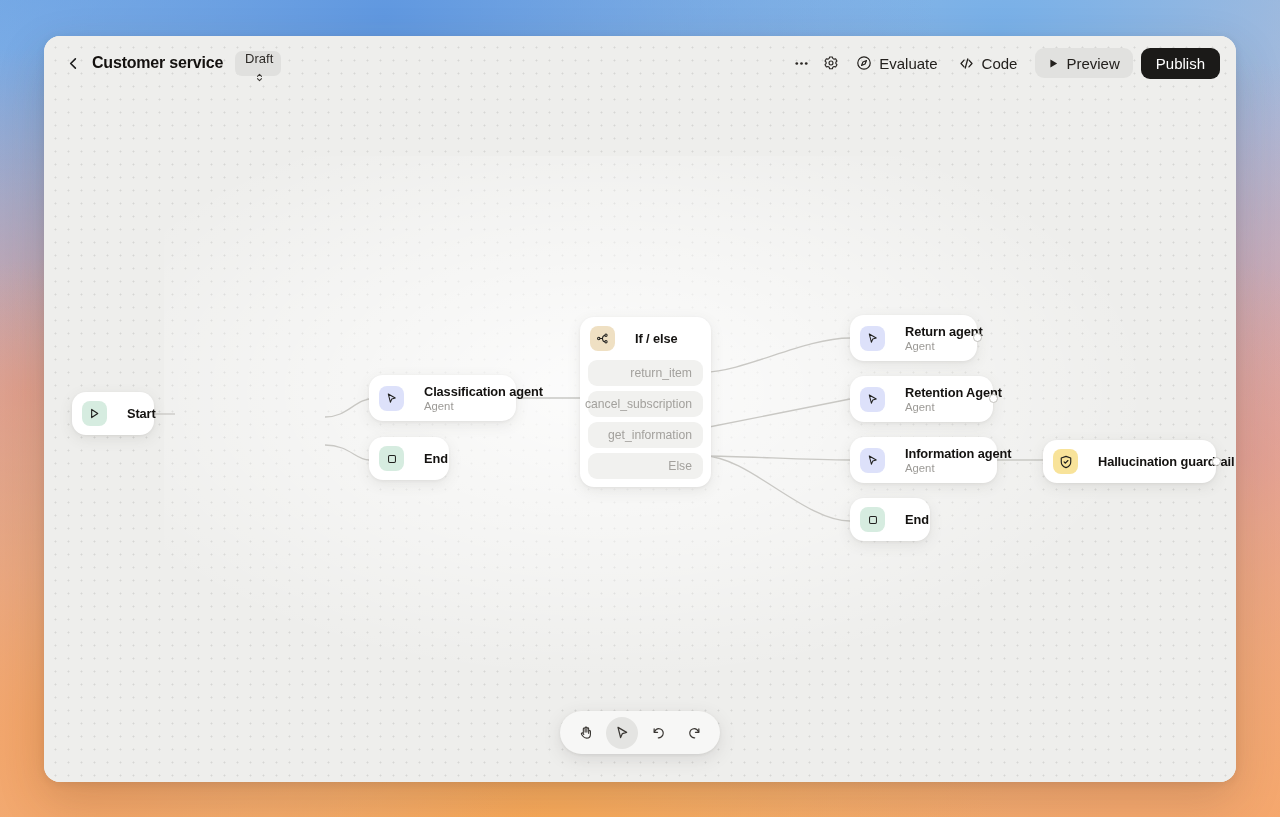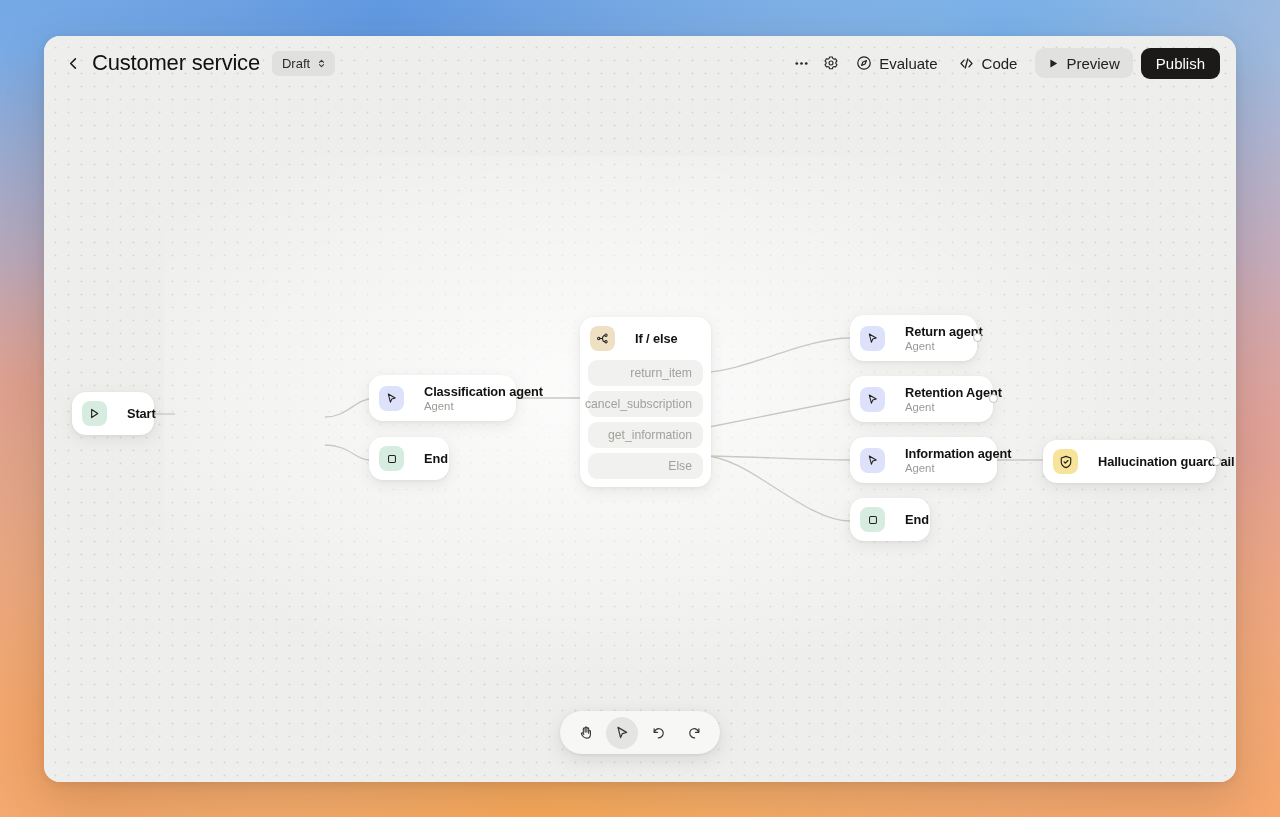--- a/index.html
+++ b/index.html
@@ -25,26 +25,26 @@
   
   .header {
     position:absolute; left:0; top:0; right:0; height:54px;
     display:flex; align-items:center; padding:0 16px; z-index:20;
   }
   .back-btn {
     width:26px; height:26px; display:flex; align-items:center; justify-content:center;
     color:#1e1e1e; border-radius:6px; flex:none;
   }
   .title {
-    font-size:22px; font-weight:400; color:#14110f; letter-spacing:-0.2px;
+    font-size:16px; font-weight:700; color:#14110f; letter-spacing:-0.2px;
     margin-left:6px; white-space:nowrap;
   }
   .status-pill {
     margin-left:12px; height:25px; display:flex; align-items:center; gap:6px;
-    background:#e0e0de; border-radius:7px; padding:0 8px 0 10px;
+    background:#e0e0de; border-radius:7px; padding:0 8px 0 10px;flex-direction:column;
   }
   .status-pill .txt { font-size:13px; color:#2d2a27; }
   .spacer { flex:1; }
   .hdr-icon-btn {
     width:30px; height:30px; display:flex; align-items:center; justify-content:center;
     color:#2a2724; border-radius:7px; flex:none;
   }
   .hdr-text-btn {
     height:30px; display:flex; align-items:center; gap:7px; padding:0 10px;
     border-radius:8px; font-size:15px; color:#23201d; white-space:nowrap;

